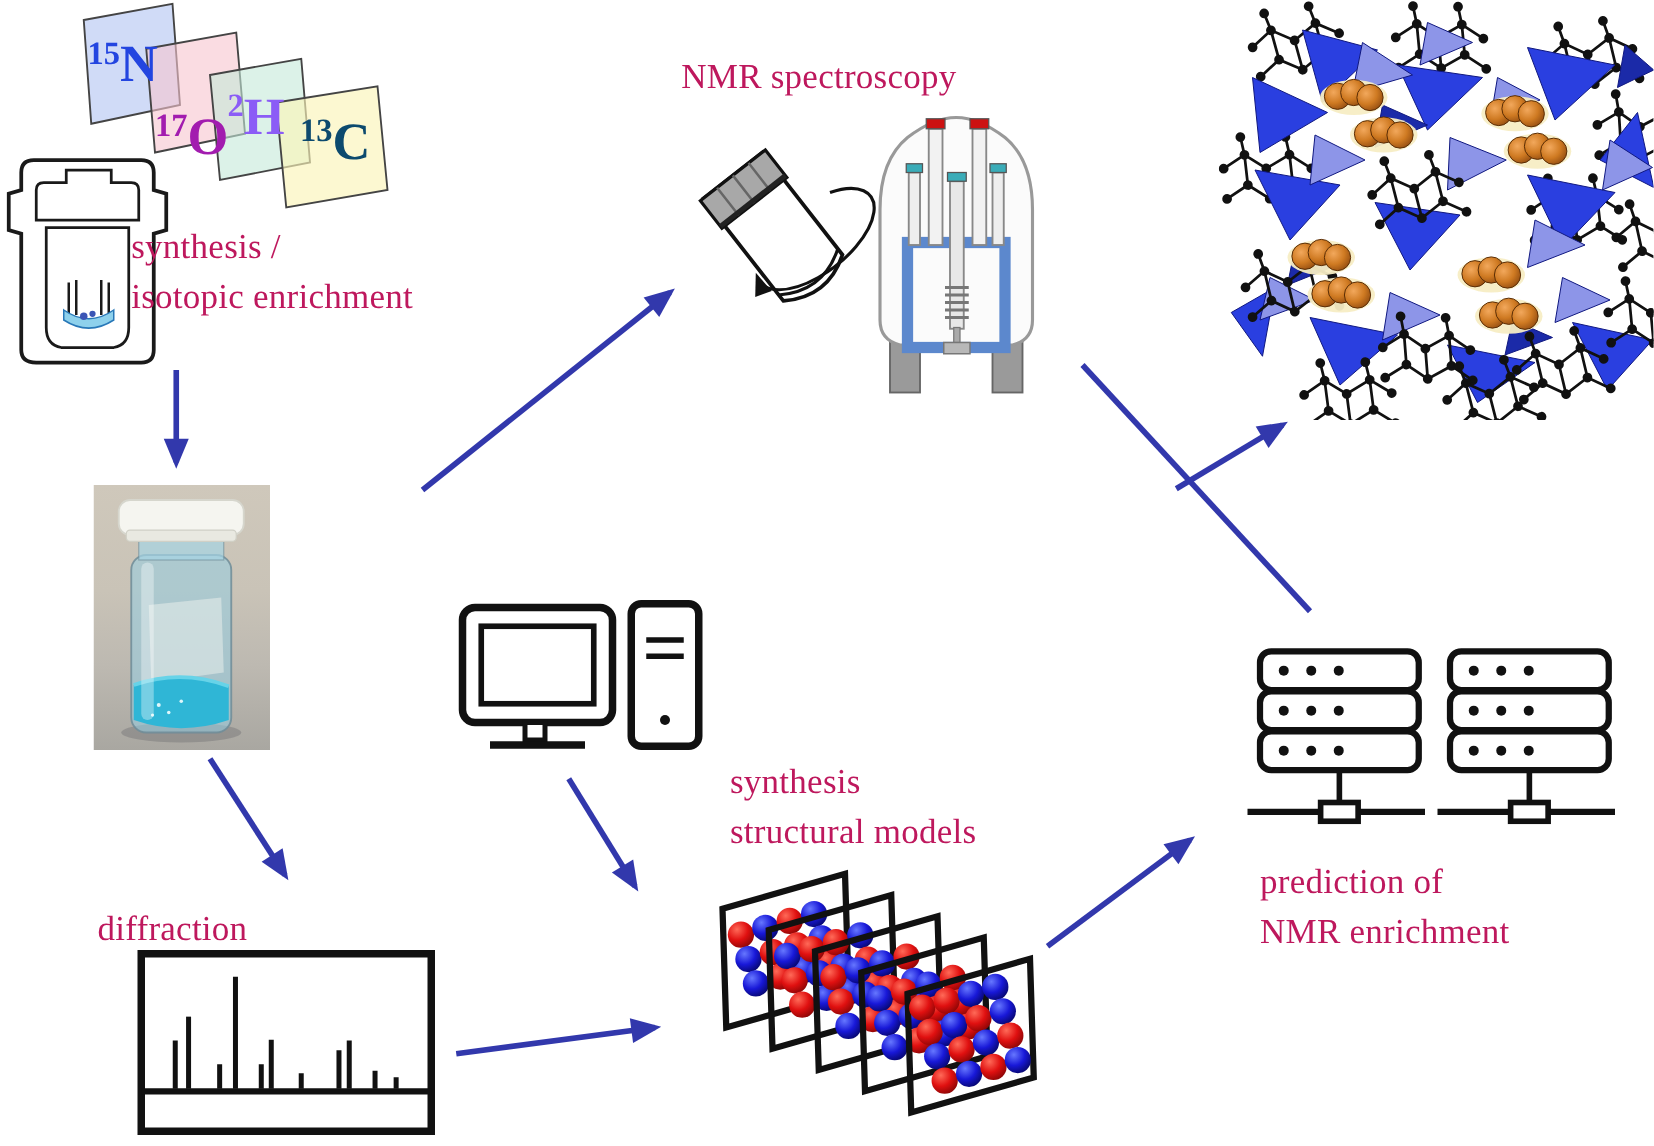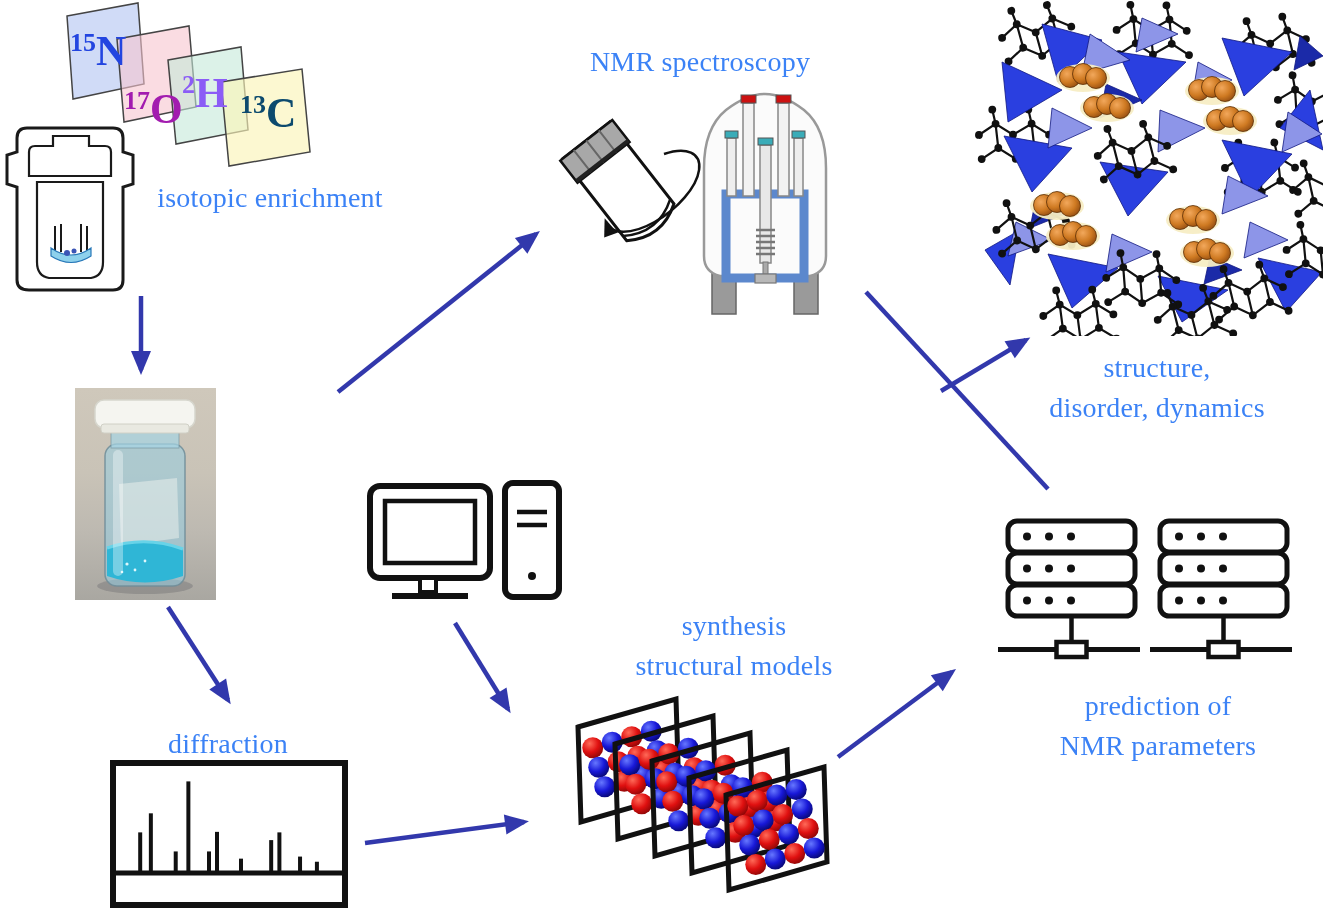--- a/index.html
+++ b/index.html
@@ -1,22 +1,22 @@
 <!DOCTYPE html>
 <html><head>
 <meta charset="utf-8">
 <style>
   html,body{margin:0;padding:0;background:#ffffff;}
   #figure{
     position:relative;width:1323px;height:917px;background:#ffffff;overflow:hidden;
     font-family:Liberation Serif, serif;
   }
   .lbl{
-    position:absolute;text-align:center;font-size:28px;line-height:40px;
-    color:#3b82f6;letter-spacing:0.2px;
+    position:absolute;text-align:left;font-size:28px;line-height:40px;
+    color:#be185d;letter-spacing:0.2px;
   }
   .iso{
     position:absolute;font-weight:bold;font-size:42px;line-height:1;
   }
   .iso sup{font-size:26px;vertical-align:14px;}
   #iso-n{left:70px;top:30px;color:#2345e0;}
   #iso-o{left:124px;top:68px;color:#a21caf;margin-top:20px;}
   #iso-h{left:182px;top:72px;color:#8b5cf6;}
   #iso-c{left:240px;top:92px;color:#0c4a6e;}
   #vial{
@@ -353,34 +353,31 @@
       <rect x="38" y="62" width="10" height="126" rx="5" fill="rgba(255,255,255,0.35)"></rect>
     </svg>
   </div>
 
   <div class="iso" id="iso-n"><sup>15</sup><span>N</span></div>
   <div class="iso" id="iso-o"><sup>17</sup><span>O</span></div>
   <div class="iso" id="iso-h"><sup>2</sup><span>H</span></div>
   <div class="iso" id="iso-c"><sup>13</sup><span>C</span></div>
 
   <div class="lbl" style="left:105px;top:178px;width:330px">
+    <div>synthesis /</div>
     <div>isotopic enrichment</div>
   </div>
   <div class="lbl" style="left:545px;top:42px;width:310px">
     <div>NMR spectroscopy</div>
-  </div>
-  <div class="lbl" style="left:1007px;top:348px;width:300px">
-    <div>structure,</div>
-    <div>disorder, dynamics</div>
   </div>
   <div class="lbl" style="left:584px;top:606px;width:300px">
     <div>synthesis</div>
     <div>structural models</div>
   </div>
   <div class="lbl" style="left:78px;top:724px;width:300px">
     <div>diffraction</div>
   </div>
   <div class="lbl" style="left:1008px;top:686px;width:300px">
     <div>prediction of</div>
-    <div>NMR parameters</div>
+    <div>NMR enrichment</div>
   </div>
 
 </div>
 
 </body></html>

